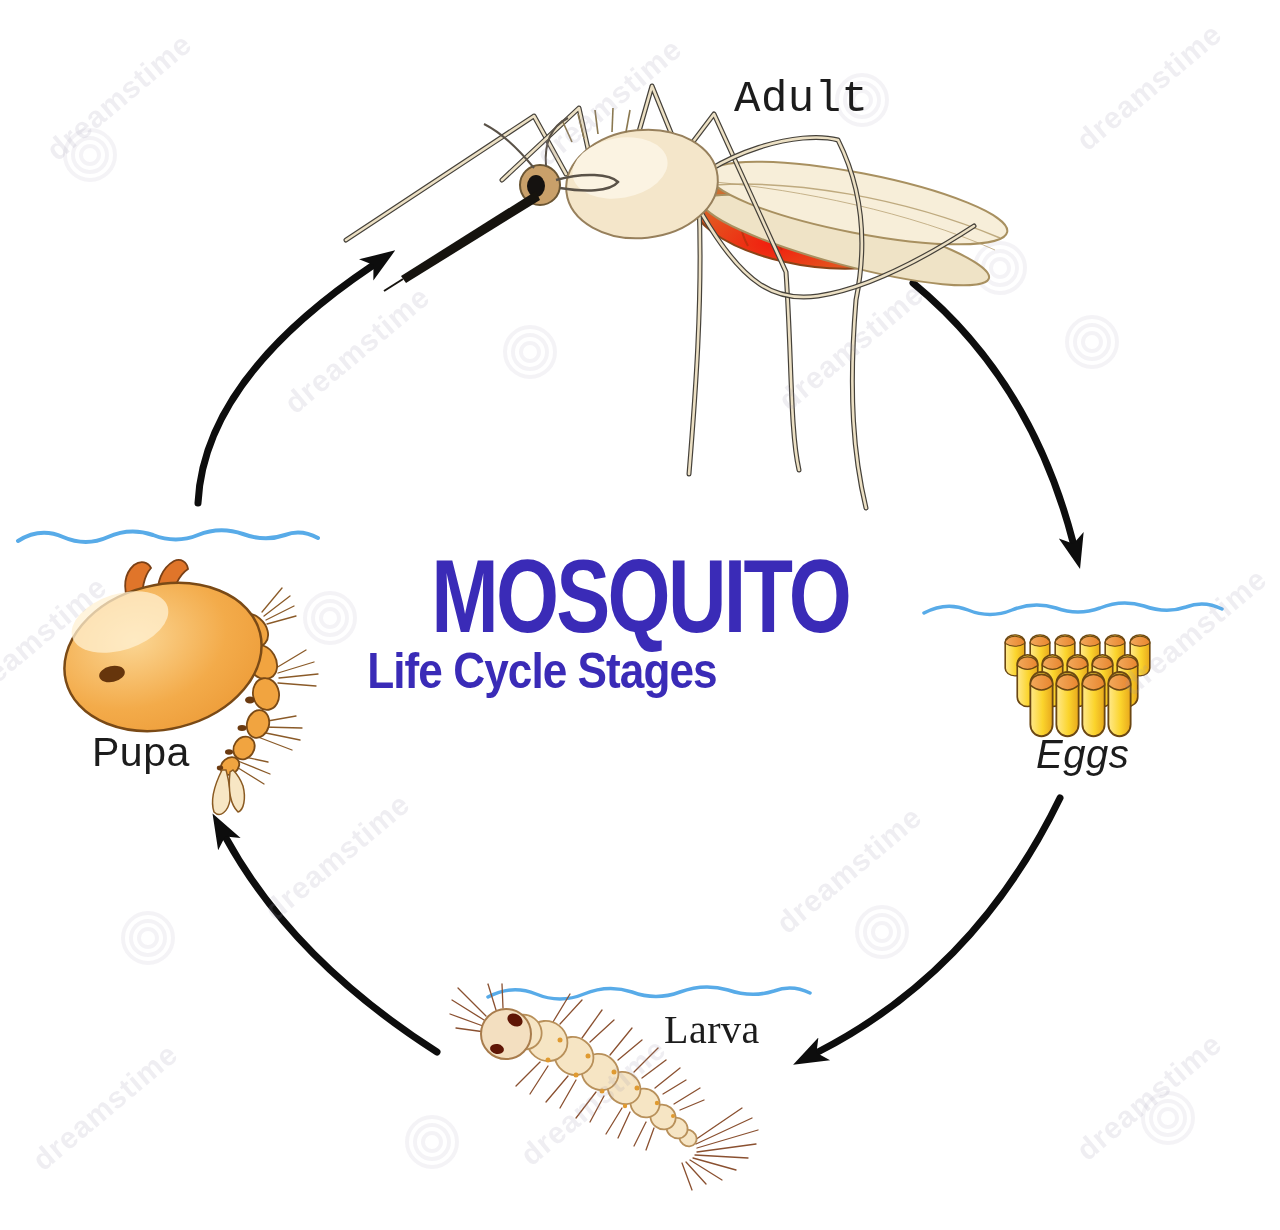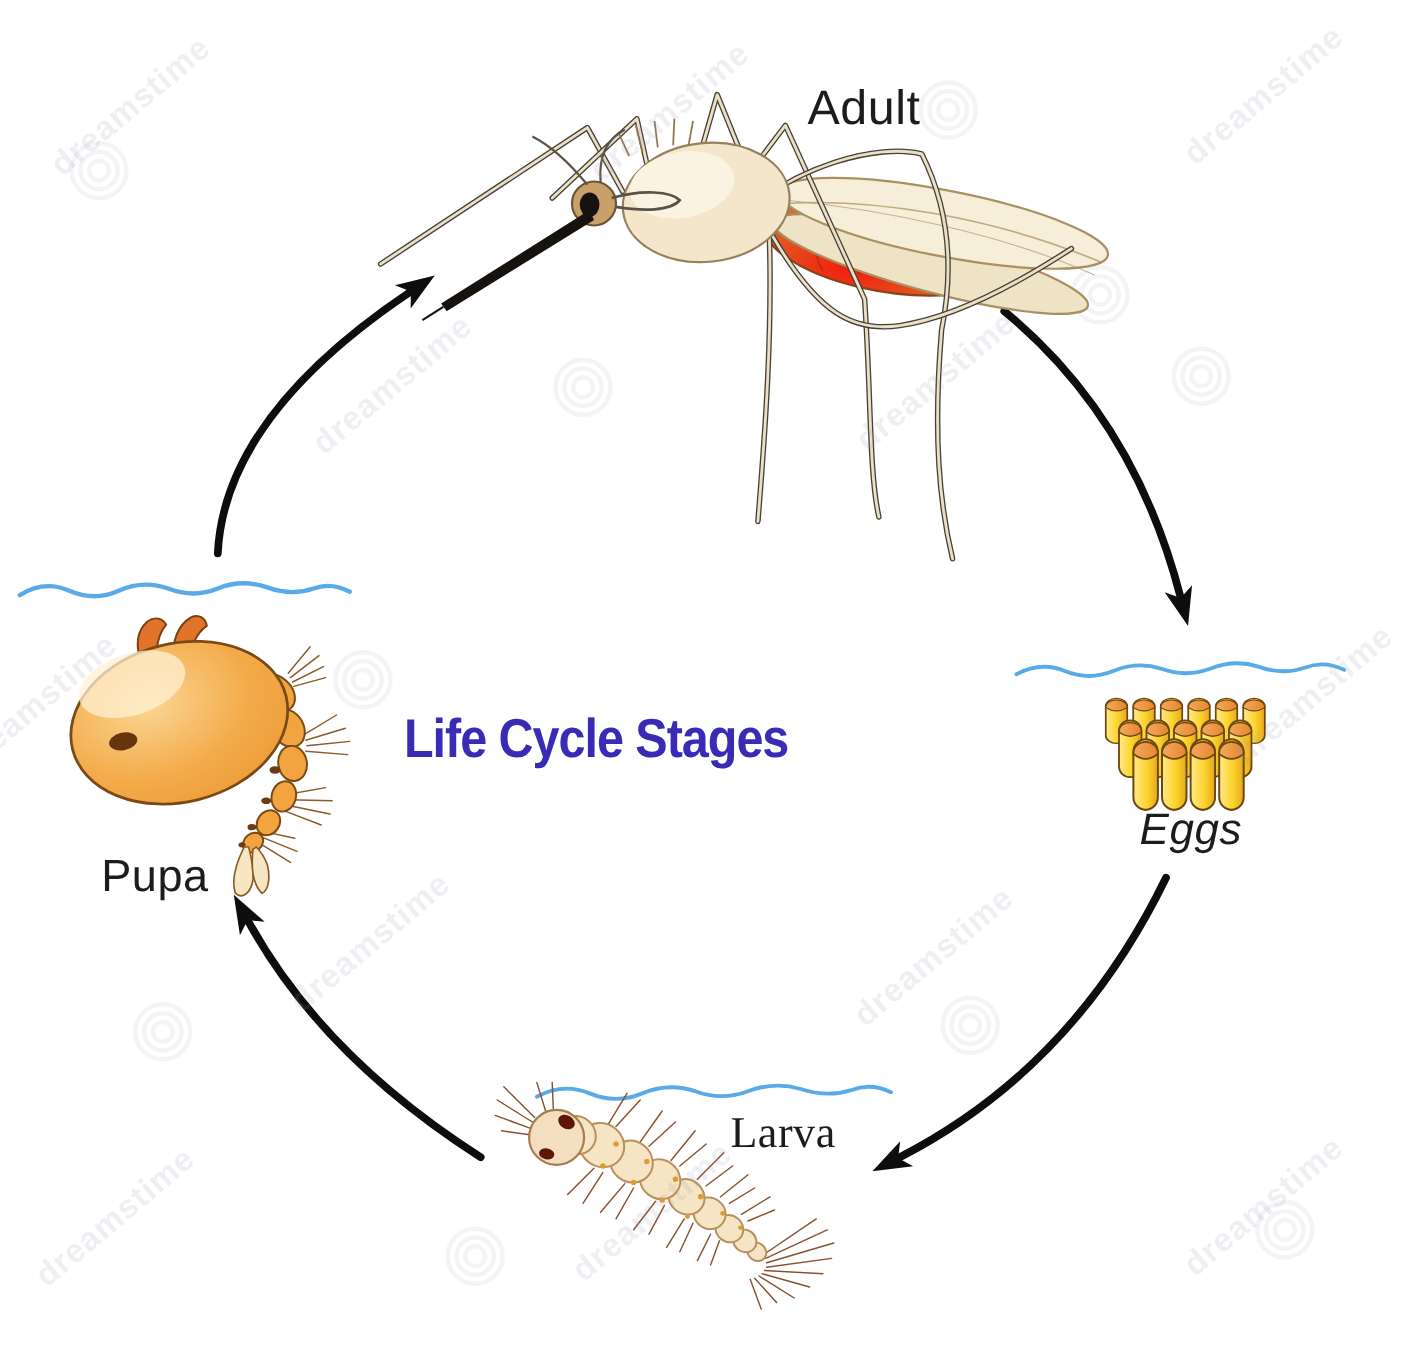--- a/index.html
+++ b/index.html
@@ -5,23 +5,23 @@
   html,body{margin:0;padding:0;background:#ffffff;}
   .canvas{
     position:relative;width:1280px;height:1230px;background:#ffffff;
     overflow:hidden;font-family:"Liberation Sans", sans-serif;
   }
   svg.art{position:absolute;left:0;top:0;width:1280px;height:1230px;}
   .stage-label{
     position:absolute;color:#1c1c1c;font-size:40px;line-height:1;
     font-family:"Liberation Sans", sans-serif;letter-spacing:0.5px;
   }
-  .label-adult{left:734px;top:77px;font-size:44px;}
+  .label-adult{left:734px;top:77px;font-size:44px;font-family:Liberation Mono, monospace;}
   .label-eggs{left:1036px;top:734px;font-style:italic;}
-  .label-pupa{left:92px;top:732px;font-size:41px;margin-top:44px;}
+  .label-pupa{left:92px;top:732px;font-size:41px;}
   .label-larva{left:664px;top:1010px;font-family:Liberation Serif, serif;}
   .title-wrap{position:absolute;left:0;top:545px;width:1280px;text-align:center;}
   .title-main{
     display:inline-block;color:#3a2bb7;font-weight:bold;font-size:90px;line-height:1;
     letter-spacing:-3px;transform:scale(0.9,1.15);transform-origin:center top;
   }
   .subtitle-wrap{position:absolute;left:0;top:646px;width:1084px;text-align:center;}
   .title-sub{
     display:inline-block;color:#3a2bb7;font-weight:bold;font-size:46px;line-height:1;
     letter-spacing:-1px;transform:scale(0.96,1.08);transform-origin:center top;
@@ -312,17 +312,20 @@
   <div class="wm" style="left:504px;top:1085px;">dreamstime</div>
   <div class="wm" style="left:1060px;top:1080px;">dreamstime</div>
   <div class="wm" style="left:16px;top:1090px;">dreamstime</div>
   <div class="wm" style="left:1105px;top:615px;">dreamstime</div>
 
   <div class="stage-label label-adult">Adult</div>
   <div class="stage-label label-eggs">Eggs</div>
   <div class="stage-label label-larva">Larva</div>
   <div class="stage-label label-pupa">Pupa</div>
 
+  <div class="title-wrap">
+    <span class="title-main">MOSQUITO</span>
+  </div>
   <div class="subtitle-wrap">
     <span class="title-sub">Life Cycle Stages</span>
   </div>
 
 </div>
 
 </body></html>

